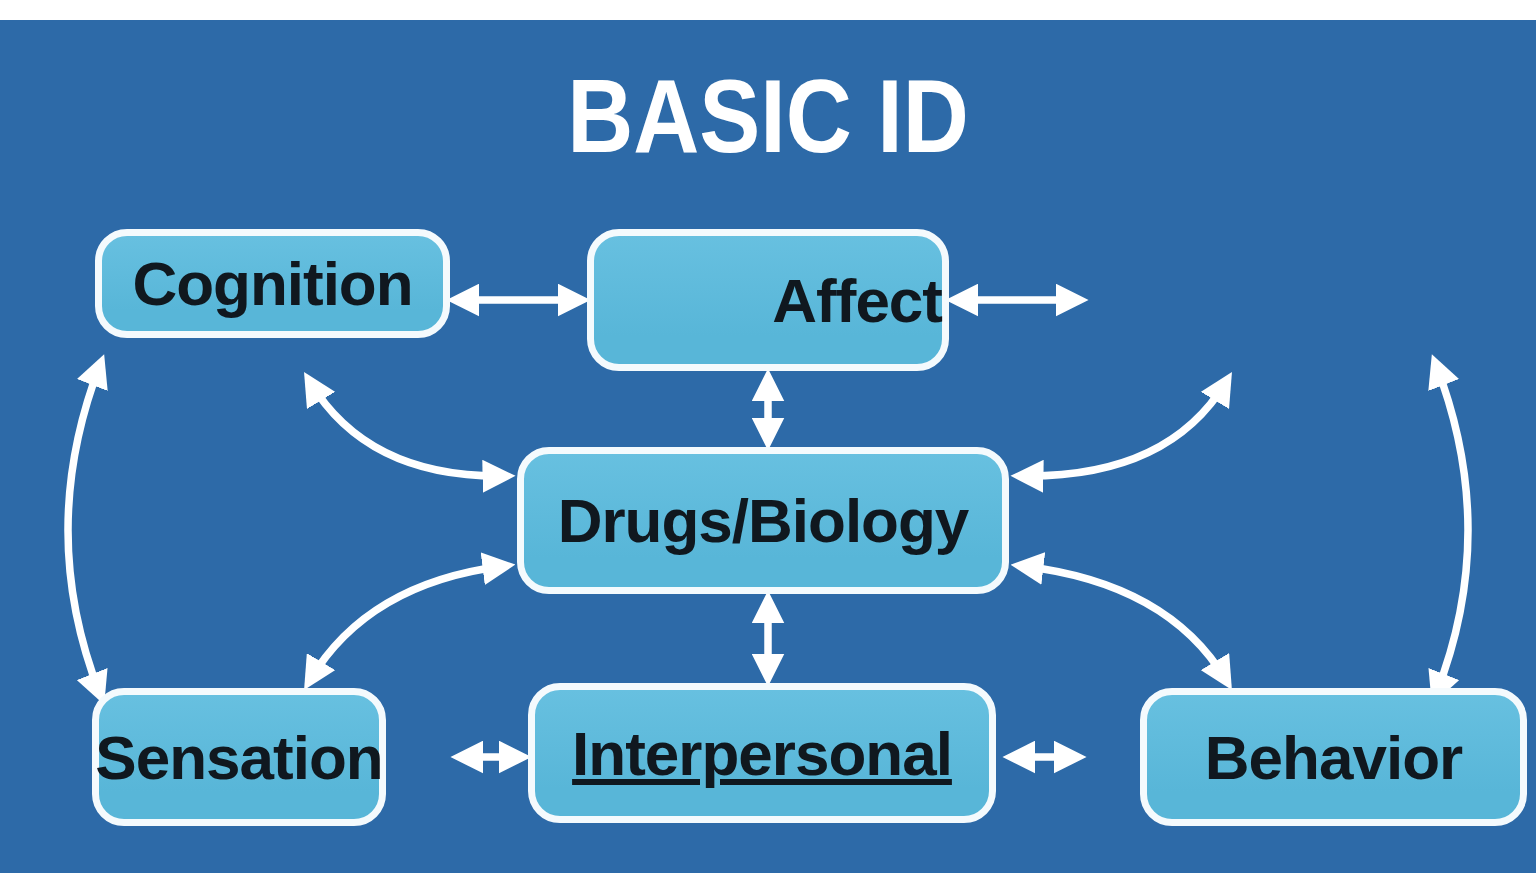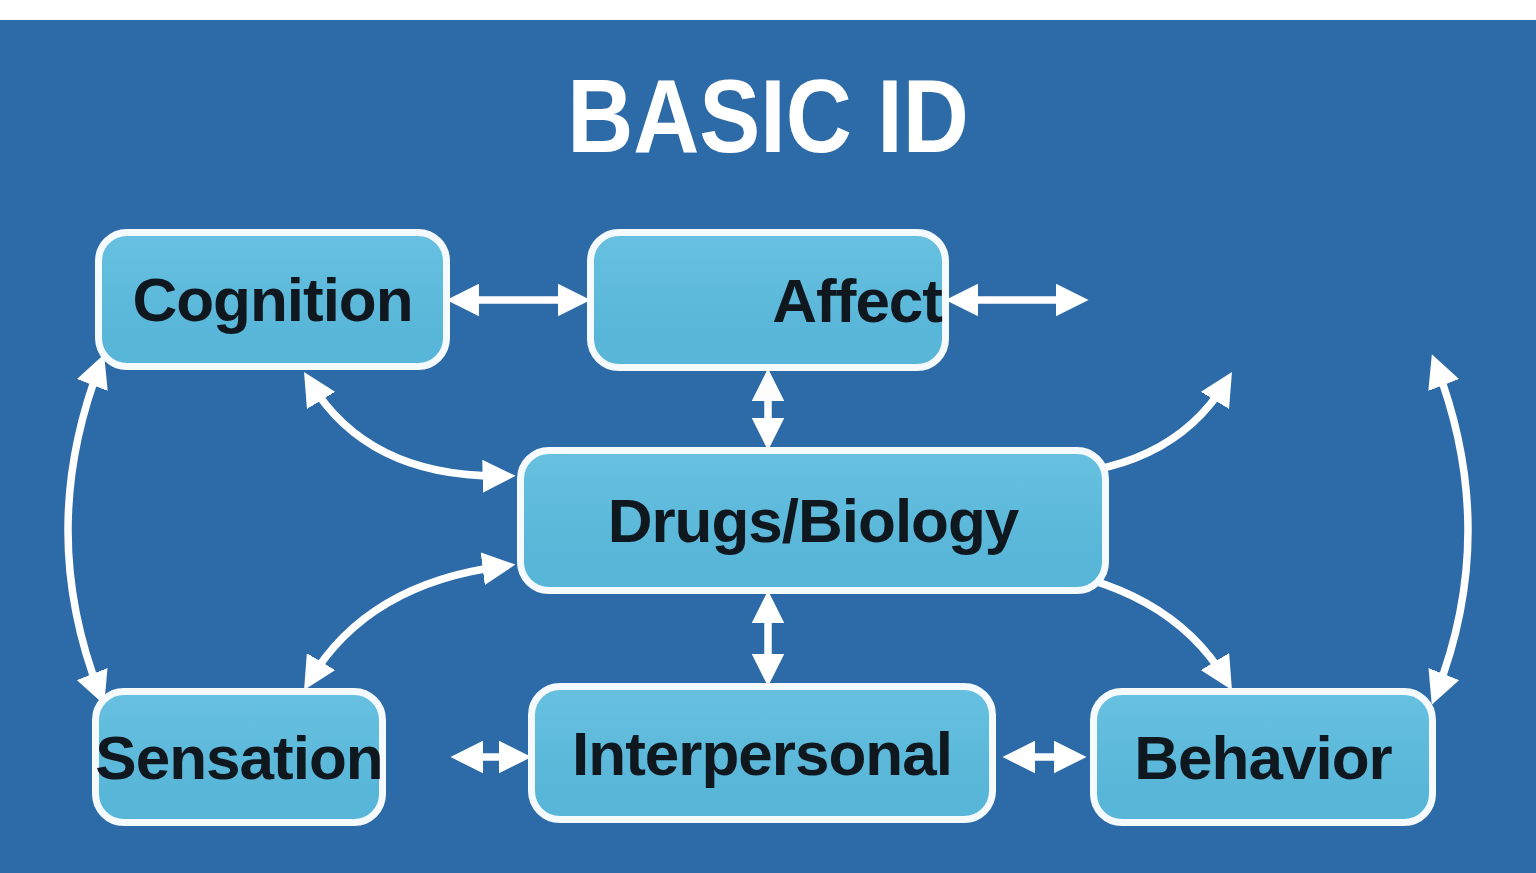--- a/index.html
+++ b/index.html
@@ -41,27 +41,27 @@
     position:absolute;
     display:flex;align-items:center;justify-content:center;
     background:linear-gradient(180deg, var(--node-fill-light) 0%, var(--node-fill) 78%);
     border:7px solid var(--node-border);
     border-radius:32px;
     color:var(--node-text);
     font-size:62px;font-weight:700;
     letter-spacing:-1px;
     white-space:nowrap;
   }
-  .node-cognition{left:95px;top:209px;width:355px;height:141px;}
+  .node-cognition{left:95px;top:209px;width:355px;height:109px;}
   .node-affect{left:587px;top:209px;width:362px;height:142px;justify-content:flex-end;}
   .node-imagery{left:1085px;top:209px;width:355px;height:141px;}
-  .node-drugs{left:517px;top:427px;width:592px;height:147px;}
+  .node-drugs{left:517px;top:427px;width:492px;height:147px;}
   .node-sensation{left:92px;top:668px;width:294px;height:138px;}
-  .node-interpersonal{left:528px;top:663px;width:468px;height:140px;}
-  .node-behavior{left:1090px;top:668px;width:346px;height:138px;justify-content:center;}
+  .node-interpersonal{left:528px;top:663px;width:468px;height:140px;text-decoration:underline;}
+  .node-behavior{left:1140px;top:668px;width:387px;height:138px;justify-content:center;}
   .bottom-edge{
     position:absolute;left:0;bottom:0;width:1536px;height:7px;
     background:var(--bottom-edge);
   }
 </style>
 </head>
 <body>
 
 <div class="stage">
 

